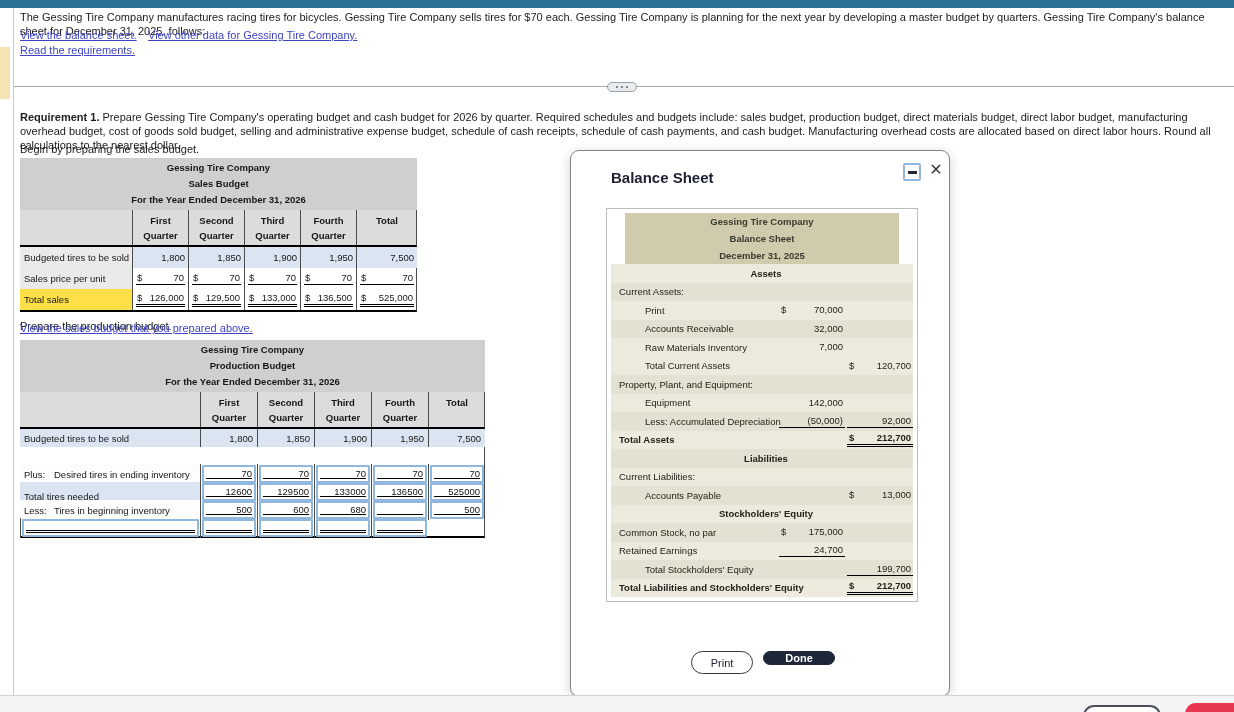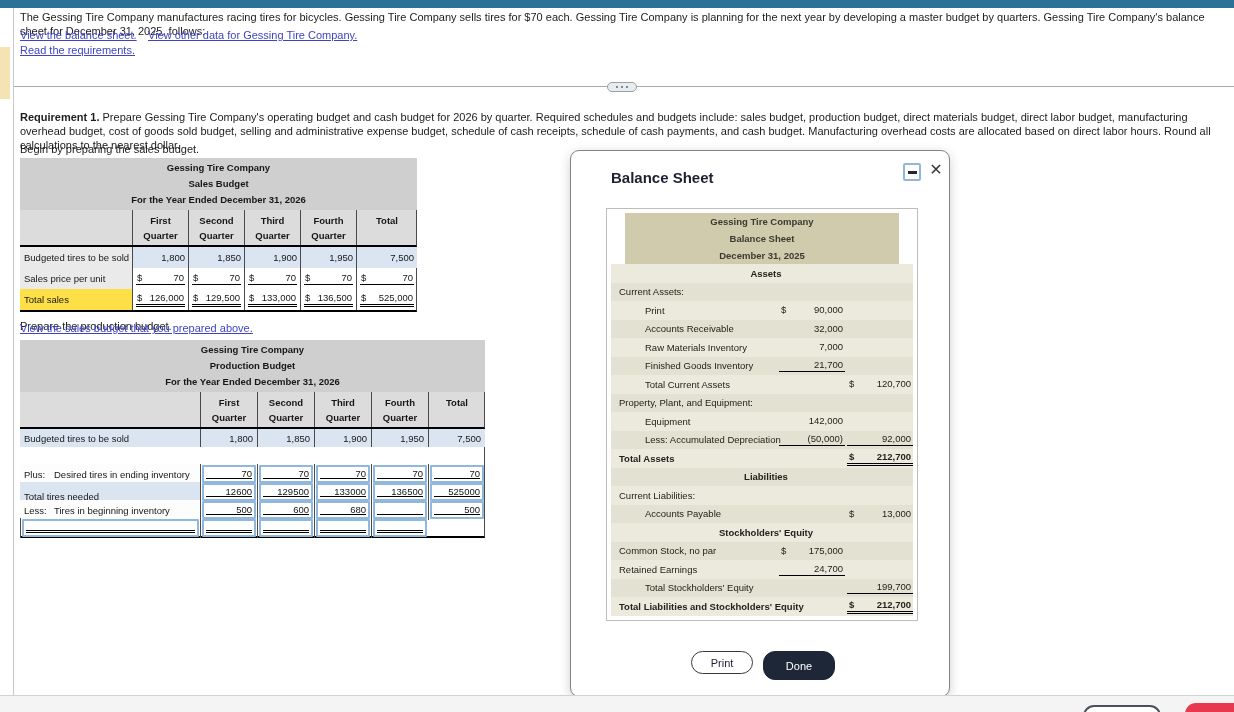--- a/index.html
+++ b/index.html
@@ -53,21 +53,21 @@
   .bs-row .t.ind{padding-left:34px}
   .bs-row.center{justify-content:center;font-weight:bold}
   .bs-row.b{font-weight:bold}
   .bs-col{position:absolute;display:flex;justify-content:space-between;align-items:flex-end;padding:0 2px 1px 2px}
   .bs-col.c1{left:168px;width:66px}
   .bs-col.c2{left:236px;width:66px}
   .bs-col.u{border-bottom:1px solid #000}
   .bs-col.uu{border-bottom:3px double #000}
   .pill{position:absolute;border-radius:12px;font-size:11px;display:flex;align-items:center;justify-content:center;cursor:pointer}
   .print-btn{left:120px;top:500px;width:62px;height:23px;background:#fff;border:1.5px solid #34383f;color:#1d2030}
-  .done-btn{left:192px;top:500px;width:72px;height:29px;background:#1e2738;border:1.5px solid #1e2738;color:#fff;font-weight:normal}
+  .done-btn{left:192px;top:500px;width:72px;height:14px;background:#1e2738;border:1.5px solid #1e2738;color:#fff;font-weight:bold}
 
   
   .footer{position:absolute;left:0;top:695px;width:1234px;height:17px;background:#f4f4f4;border-top:1px solid #d2d2d2}
   .foot-btn1{position:absolute;left:1083px;top:705px;width:78px;height:22px;border:2px solid #4b505b;border-radius:11px;background:#fff}
   .foot-btn2{position:absolute;left:1185px;top:703px;width:80px;height:22px;border-radius:11px;background:#e8384f}
 </style>
 </head>
 <body>
 
 <div id="screen">
@@ -382,42 +382,35 @@
           <div class="bs-row alt0 center">
             <div class="t">Assets</div>
           </div>
           <div class="bs-row alt1">
             <div class="t">Current Assets:</div>
           </div>
           <div class="bs-row alt0">
             <div class="t ind">Print</div>
             <div class="bs-col c1">
               <div>$</div>
-              <div>90,000</div>
+              <div>70,000</div>
             </div>
           </div>
           <div class="bs-row alt1">
             <div class="t ind">Accounts Receivable</div>
             <div class="bs-col c1">
               <div></div>
               <div>32,000</div>
             </div>
           </div>
           <div class="bs-row alt0">
             <div class="t ind">Raw Materials Inventory</div>
             <div class="bs-col c1">
               <div></div>
               <div>7,000</div>
-            </div>
-          </div>
-          <div class="bs-row alt1">
-            <div class="t ind">Finished Goods Inventory</div>
-            <div class="bs-col c1 u">
-              <div></div>
-              <div>21,700</div>
             </div>
           </div>
           <div class="bs-row alt0">
             <div class="t ind">Total Current Assets</div>
             <div class="bs-col c2">
               <div>$</div>
               <div>120,700</div>
             </div>
           </div>
           <div class="bs-row alt1">

